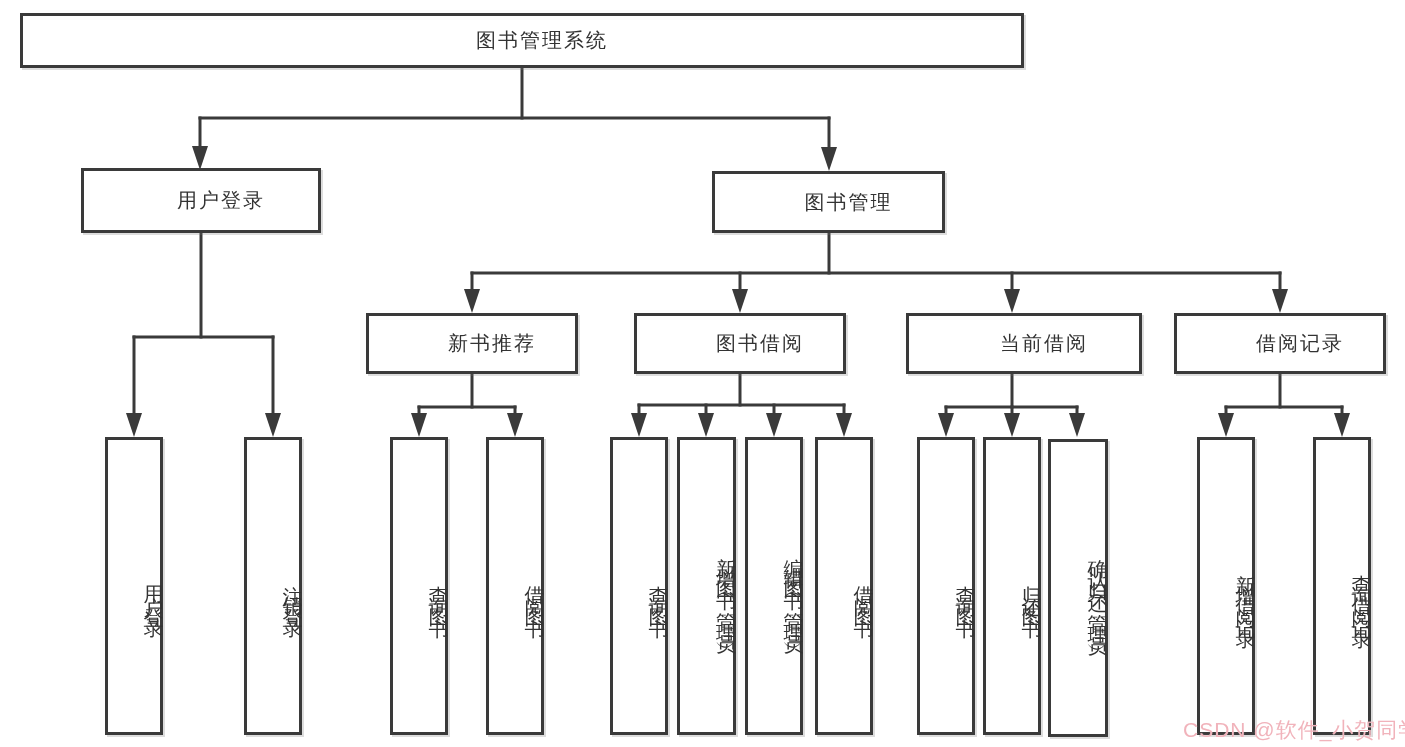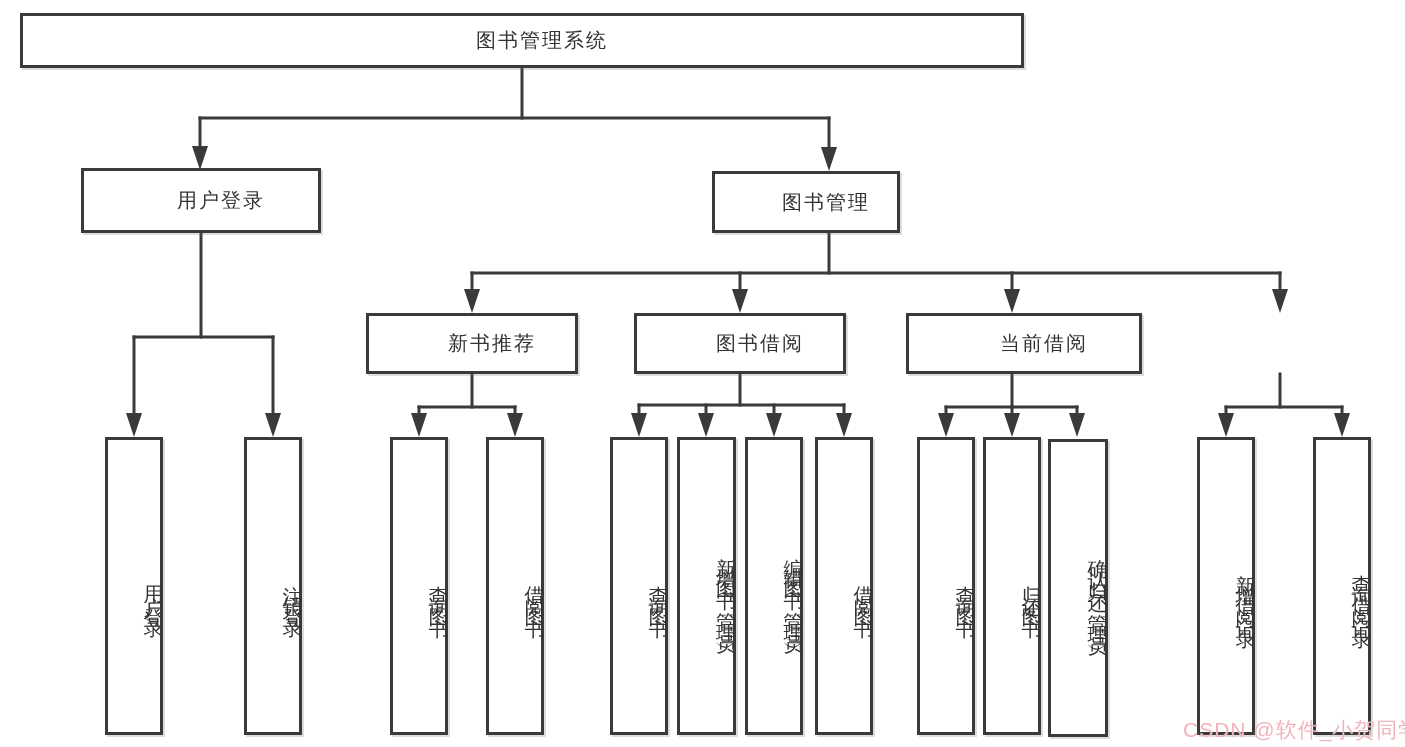--- a/index.html
+++ b/index.html
@@ -122,32 +122,35 @@
     </g>
   </svg>
 
   <div class="node h" style="left:20px;top:13px;width:1004px;height:55px">
     <span class="lbl">图书管理系统</span>
   </div>
 
   <div class="node h" style="left:81px;top:168px;width:240px;height:65px">
     <span class="lbl">用户登录</span>
   </div>
-  <div class="node h" style="left:712px;top:171px;width:188px;height:62px">
+  <div class="node h" style="left:712px;top:171px;width:233px;height:62px">
     <span class="lbl">图书管理</span>
   </div>
 
   <div class="node h" style="left:366px;top:313px;width:212px;height:61px">
     <span class="lbl">新书推荐</span>
   </div>
   <div class="node h" style="left:634px;top:313px;width:212px;height:61px">
     <span class="lbl">图书借阅</span>
   </div>
   <div class="node h" style="left:906px;top:313px;width:236px;height:61px">
     <span class="lbl">当前借阅</span>
+  </div>
+  <div class="node h" style="left:1174px;top:313px;width:212px;height:61px">
+    <span class="lbl">借阅记录</span>
   </div>
 
   <div class="node v" style="left:105px;top:437px;width:58px;height:298px">
     <span class="lbl">用户登录</span>
   </div>
   <div class="node v" style="left:244px;top:437px;width:58px;height:298px">
     <span class="lbl">注销登录</span>
   </div>
 
   <div class="node v" style="left:390px;top:437px;width:58px;height:298px">

